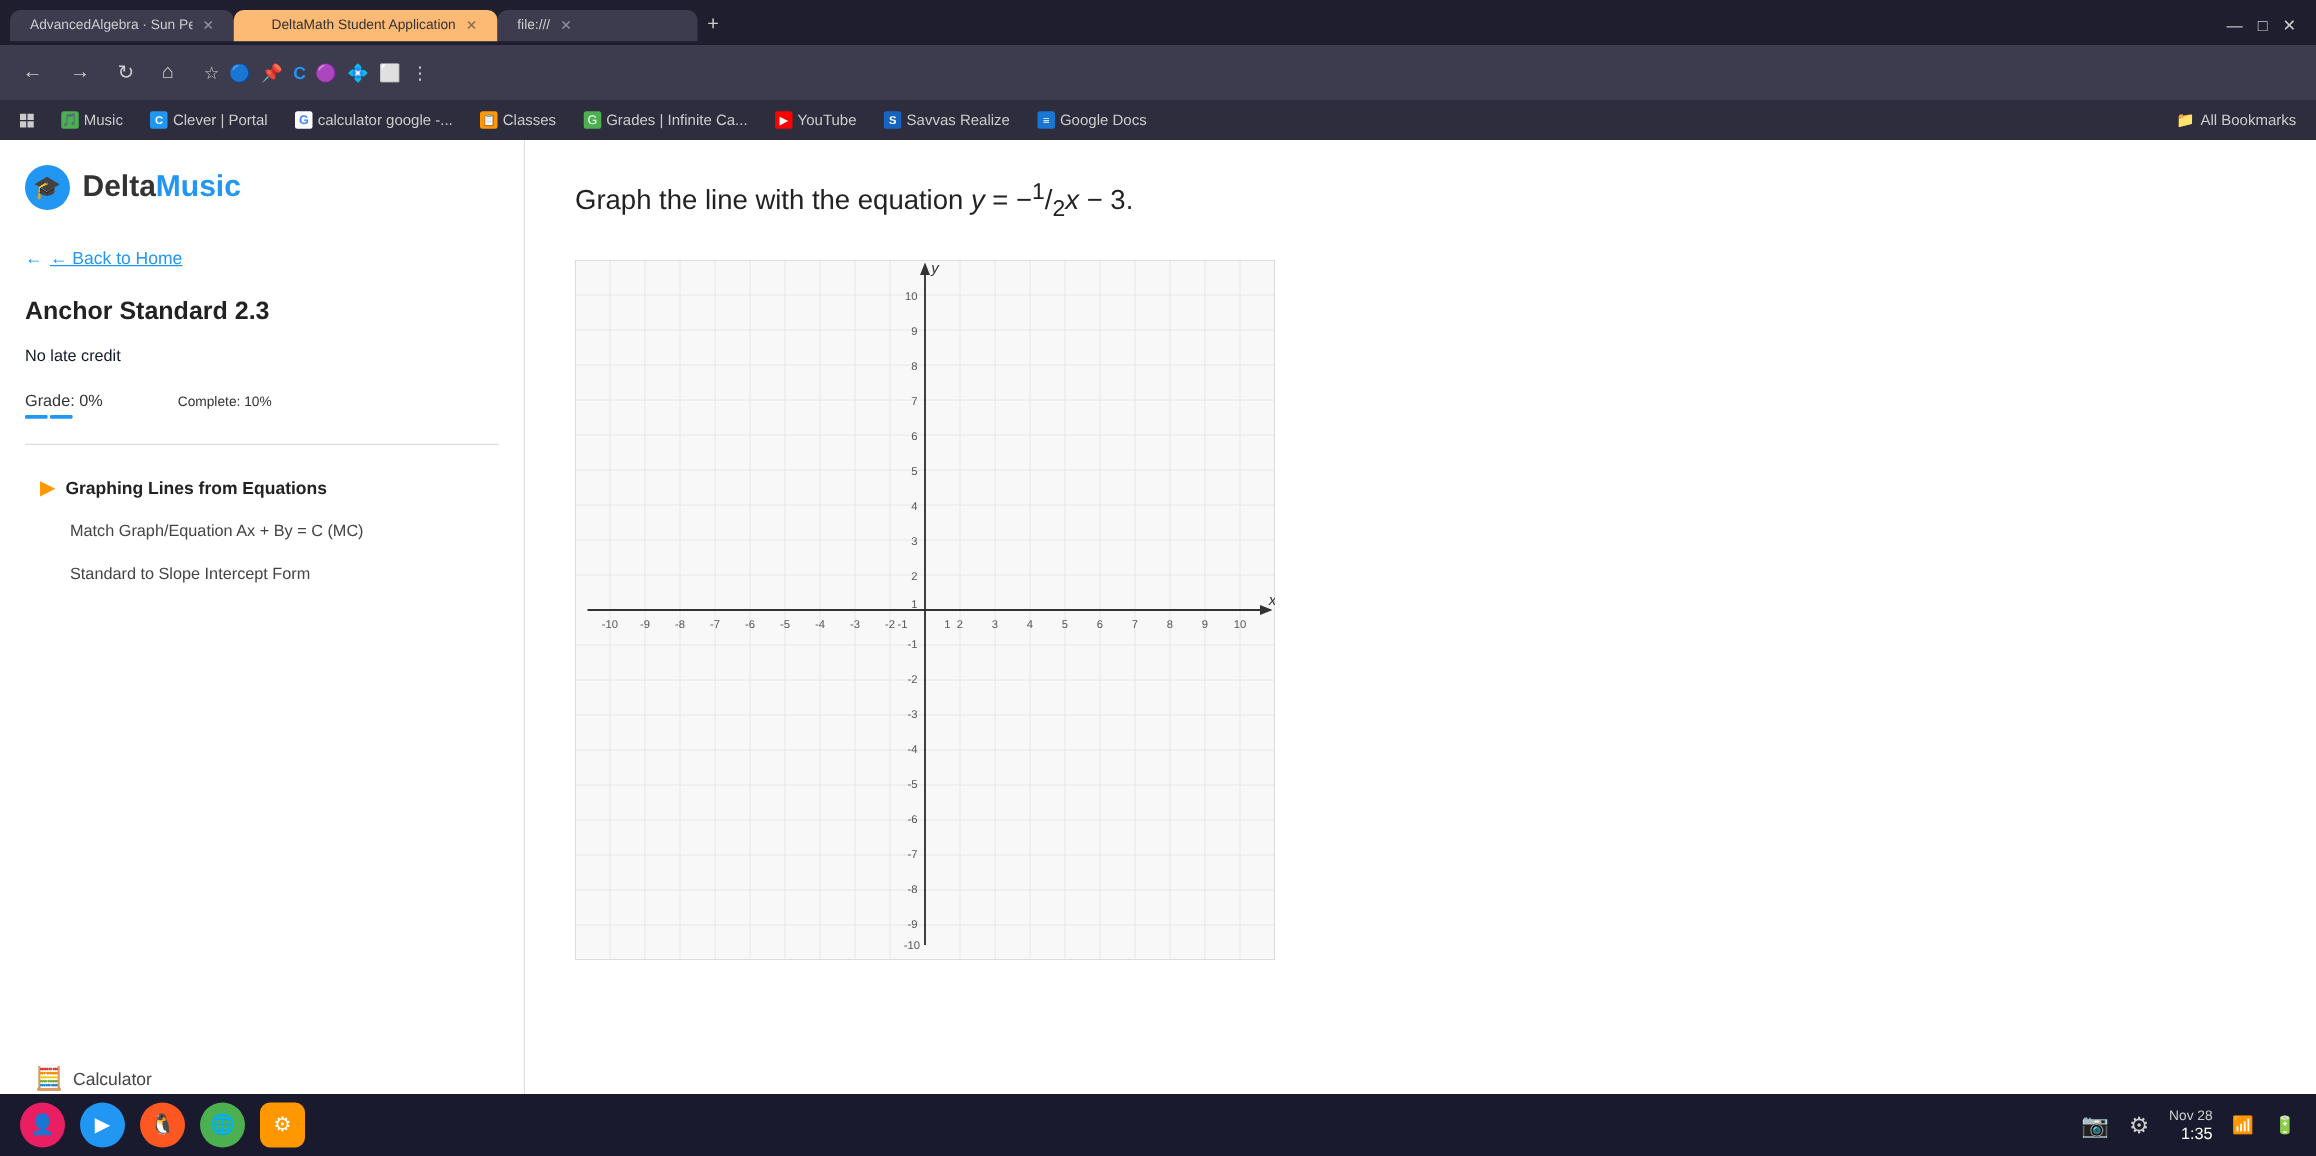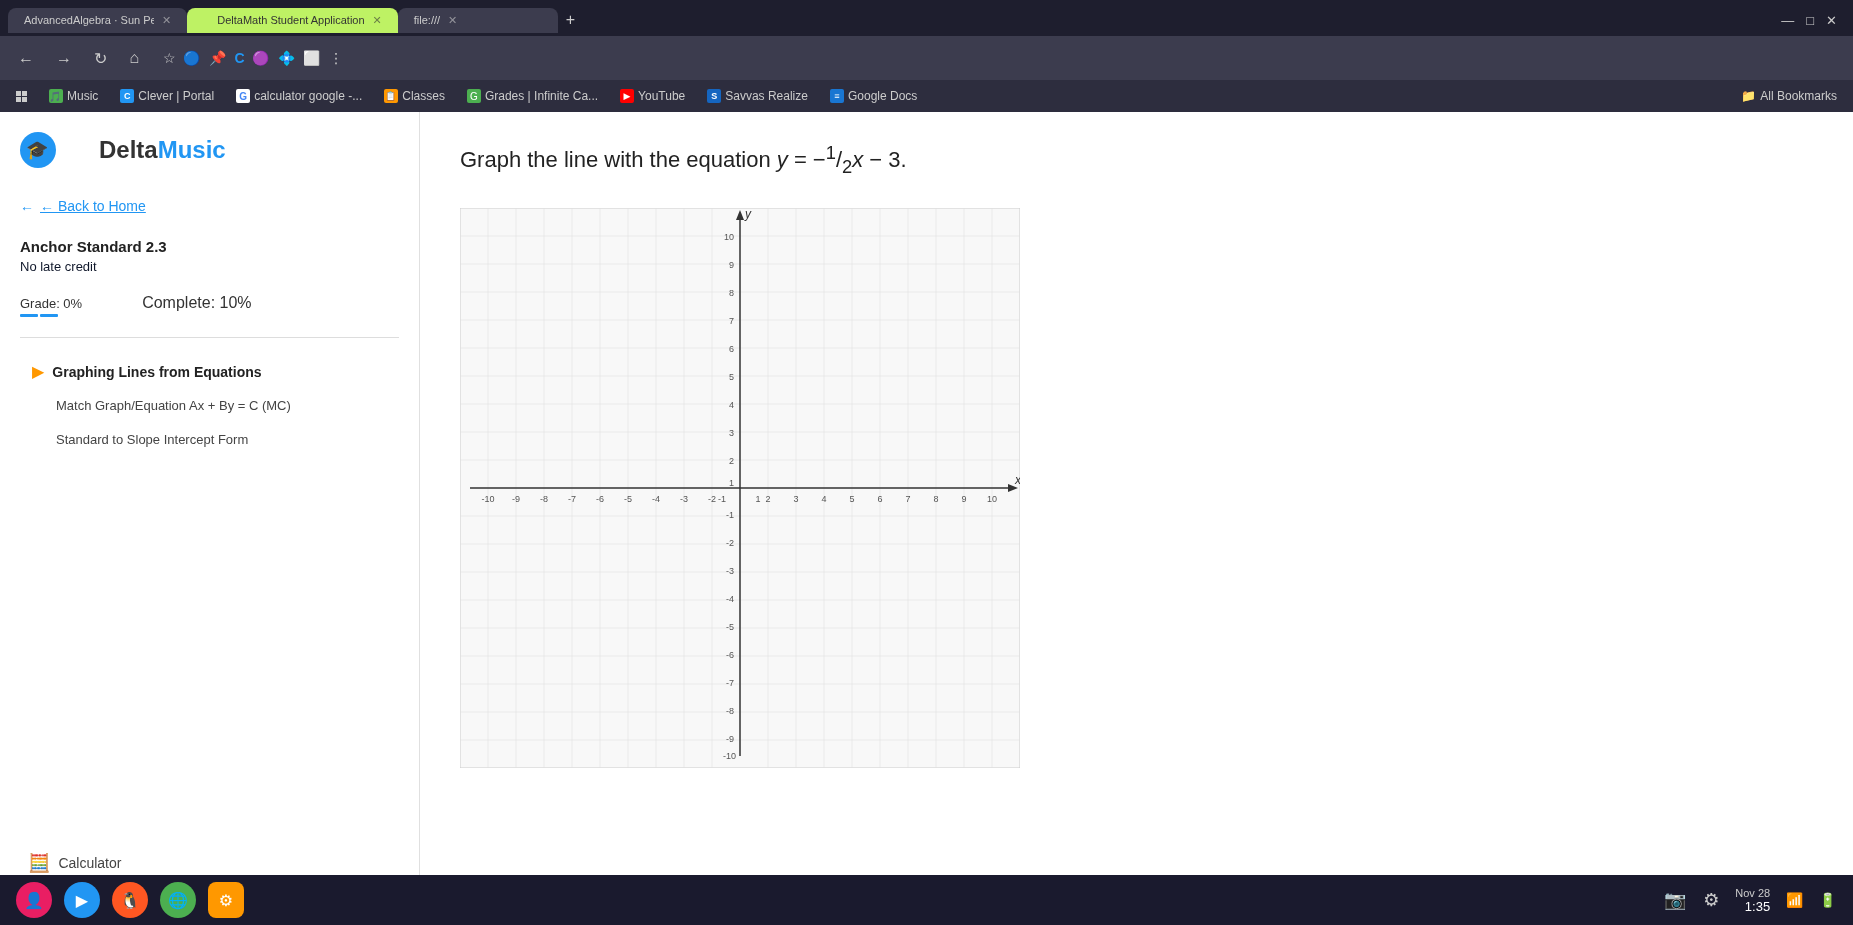--- a/index.html
+++ b/index.html
@@ -2,21 +2,21 @@
 <html><head>
   <meta charset="utf-8">
   <style>
     * { box-sizing: border-box; margin: 0; padding: 0; }
     body { font-family: Arial, sans-serif; background: #fff; overflow: hidden; width: 1853px; height: 925px; }
 
     
     .browser-chrome { background: #2d2d2d; width: 100%; }
     .tab-bar { display: flex; align-items: center; background: #1e1e2e; padding: 4px 8px 0; height: 36px; }
     .tab { background: #3c3c4e; color: #ccc; padding: 6px 16px; border-radius: 8px 8px 0 0; font-size: 12px; display: flex; align-items: center; gap: 8px; min-width: 160px; }
-    .tab.active { background: #bef264; color: #333; padding-left: 30px; }
+    .tab.active { background: #fdba74; color: #333; padding-left: 30px; }
     .tab-close { cursor: pointer; opacity: 0.6; font-size: 11px; }
     .tab-add { color: #ccc; padding: 4px 8px; cursor: pointer; font-size: 16px; }
     .window-controls { margin-left: auto; display: flex; gap: 12px; padding-right: 8px; }
     .win-btn { color: #ccc; font-size: 13px; cursor: pointer; }
 
     .address-bar-row { background: #3c3c4e; display: flex; align-items: center; padding: 6px 12px; gap: 10px; height: 44px; }
     .nav-btn { color: #ccc; font-size: 16px; cursor: pointer; padding: 2px 6px; }
     .address-bar { background: #2a2a3e; color: #e0e0e0; border: none; border-radius: 20px; padding: 6px 16px; flex: 1; font-size: 13px; outline: none; }
     .toolbar-icons { display: flex; gap: 8px; align-items: center; margin-left: 8px; }
     .toolbar-icon { color: #ccc; font-size: 14px; cursor: pointer; }
@@ -39,26 +39,26 @@
 
     
     .sidebar { width: 420px; background: #fff; border-right: 1px solid #e0e0e0; padding: 20px; flex-shrink: 0; position: relative; }
     .logo-area { display: flex; align-items: center; gap: 10px; margin-bottom: 30px; }
     .logo-icon { width: 36px; height: 36px; background: #2196F3; border-radius: 50%; display: flex; align-items: center; justify-content: center; color: white; font-size: 18px; }
     .logo-text { font-size: 24px; font-weight: bold; color: #333; }
     .logo-text span { color: #2196F3; }
 
     .back-link { color: #2196F3; font-size: 14px; display: flex; align-items: center; gap: 6px; cursor: pointer; text-decoration: none; margin-bottom: 24px; }
 
-    .assignment-name { font-size: 15px; font-weight: bold; color: #222; margin-bottom: 4px; }
+    .assignment-name { font-size: 20px; font-weight: bold; color: #222; margin-bottom: 16px; }
     .no-late-credit { font-size: 13px; color: #0f172a; margin-bottom: 20px; }
 
     .grade-row { display: flex; align-items: flex-start; gap: 60px; margin-bottom: 20px; }
     .grade-label { font-size: 13px; color: #333; }
-    .complete-label { font-size: 16px; color: #333; }
+    .complete-label { font-size: 11px; color: #333; }
     .grade-bar-lines { display: flex; gap: 2px; margin-top: 2px; }
     .bar-line { width: 18px; height: 3px; background: #2196F3; border-radius: 1px; }
 
     .section-divider { border-top: 1px solid #ddd; margin: 16px 0; }
 
     .topic-item { display: flex; align-items: center; gap: 8px; padding: 8px 12px; border-radius: 6px; cursor: pointer; }
     .topic-icon { color: #FF9800; font-size: 16px; }
     .topic-name { font-size: 14px; font-weight: 600; color: #222; }
 
     .subtopic-item { padding: 8px 12px 8px 36px; font-size: 13px; color: #444; cursor: pointer; line-height: 1.4; }
@@ -171,21 +171,21 @@
   </div>
 </div>
 
 <div class="main-content">
 
   <div class="sidebar">
 
     <div class="logo-area">
       <div class="logo-icon">🎓</div>
       <div class="logo-text">
-        <span style="color:#333;margin-left:33px;">Delta</span><span style="color:#2196F3;">Music</span>
+        <span style="color:#333;">Delta</span><span style="color:#2196F3;">Music</span>
       </div>
     </div>
 
     <a class="back-link">
       <span>←</span>
       <span style="text-decoration:underline;">← Back to Home</span>
     </a>
 
     <div class="assignment-name">Anchor Standard 2.3</div>
     <div class="no-late-credit">No late credit</div>

